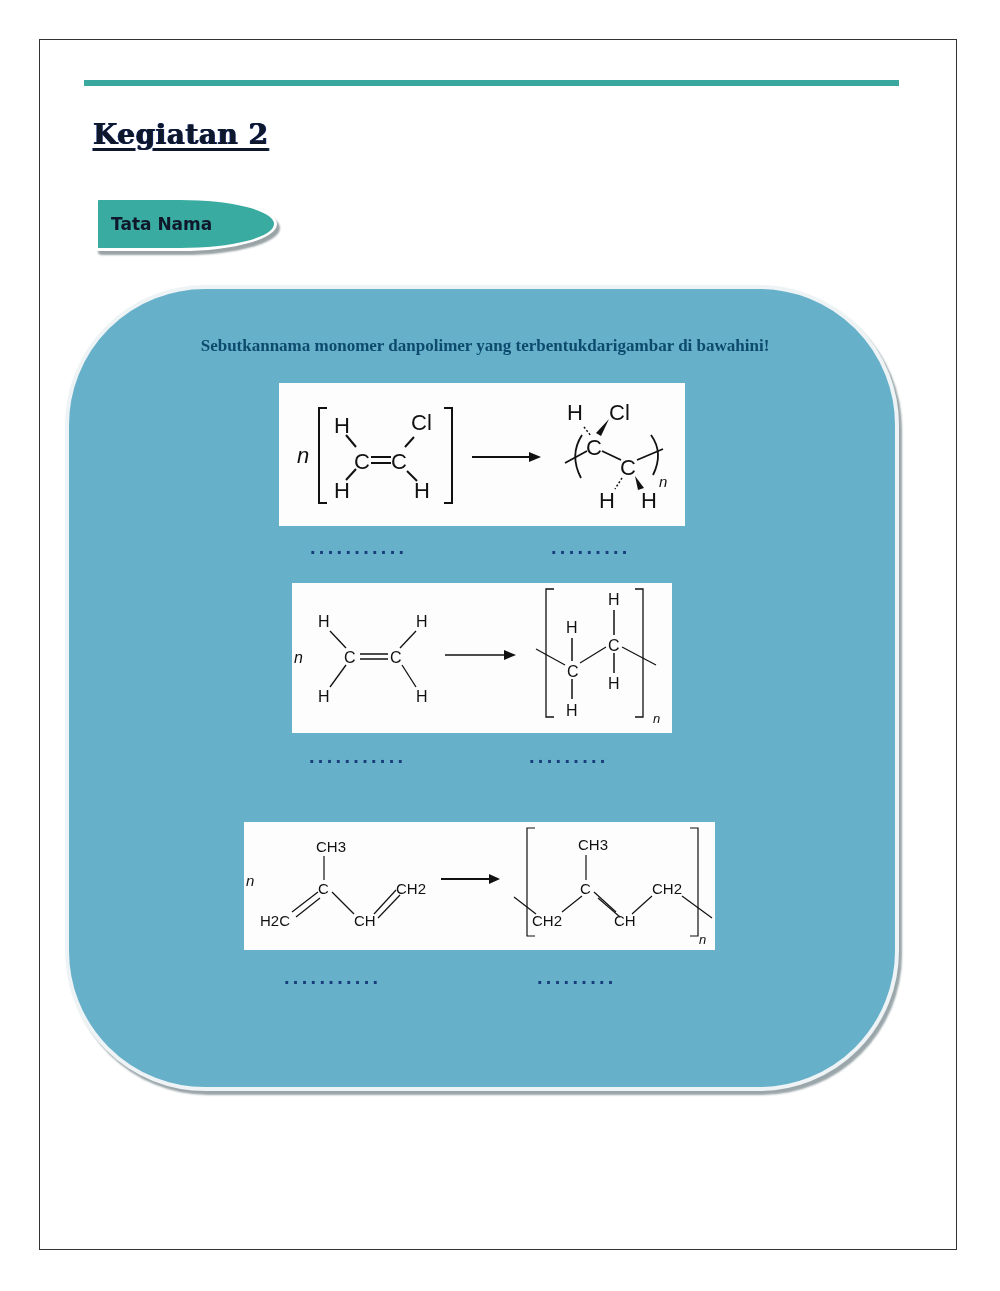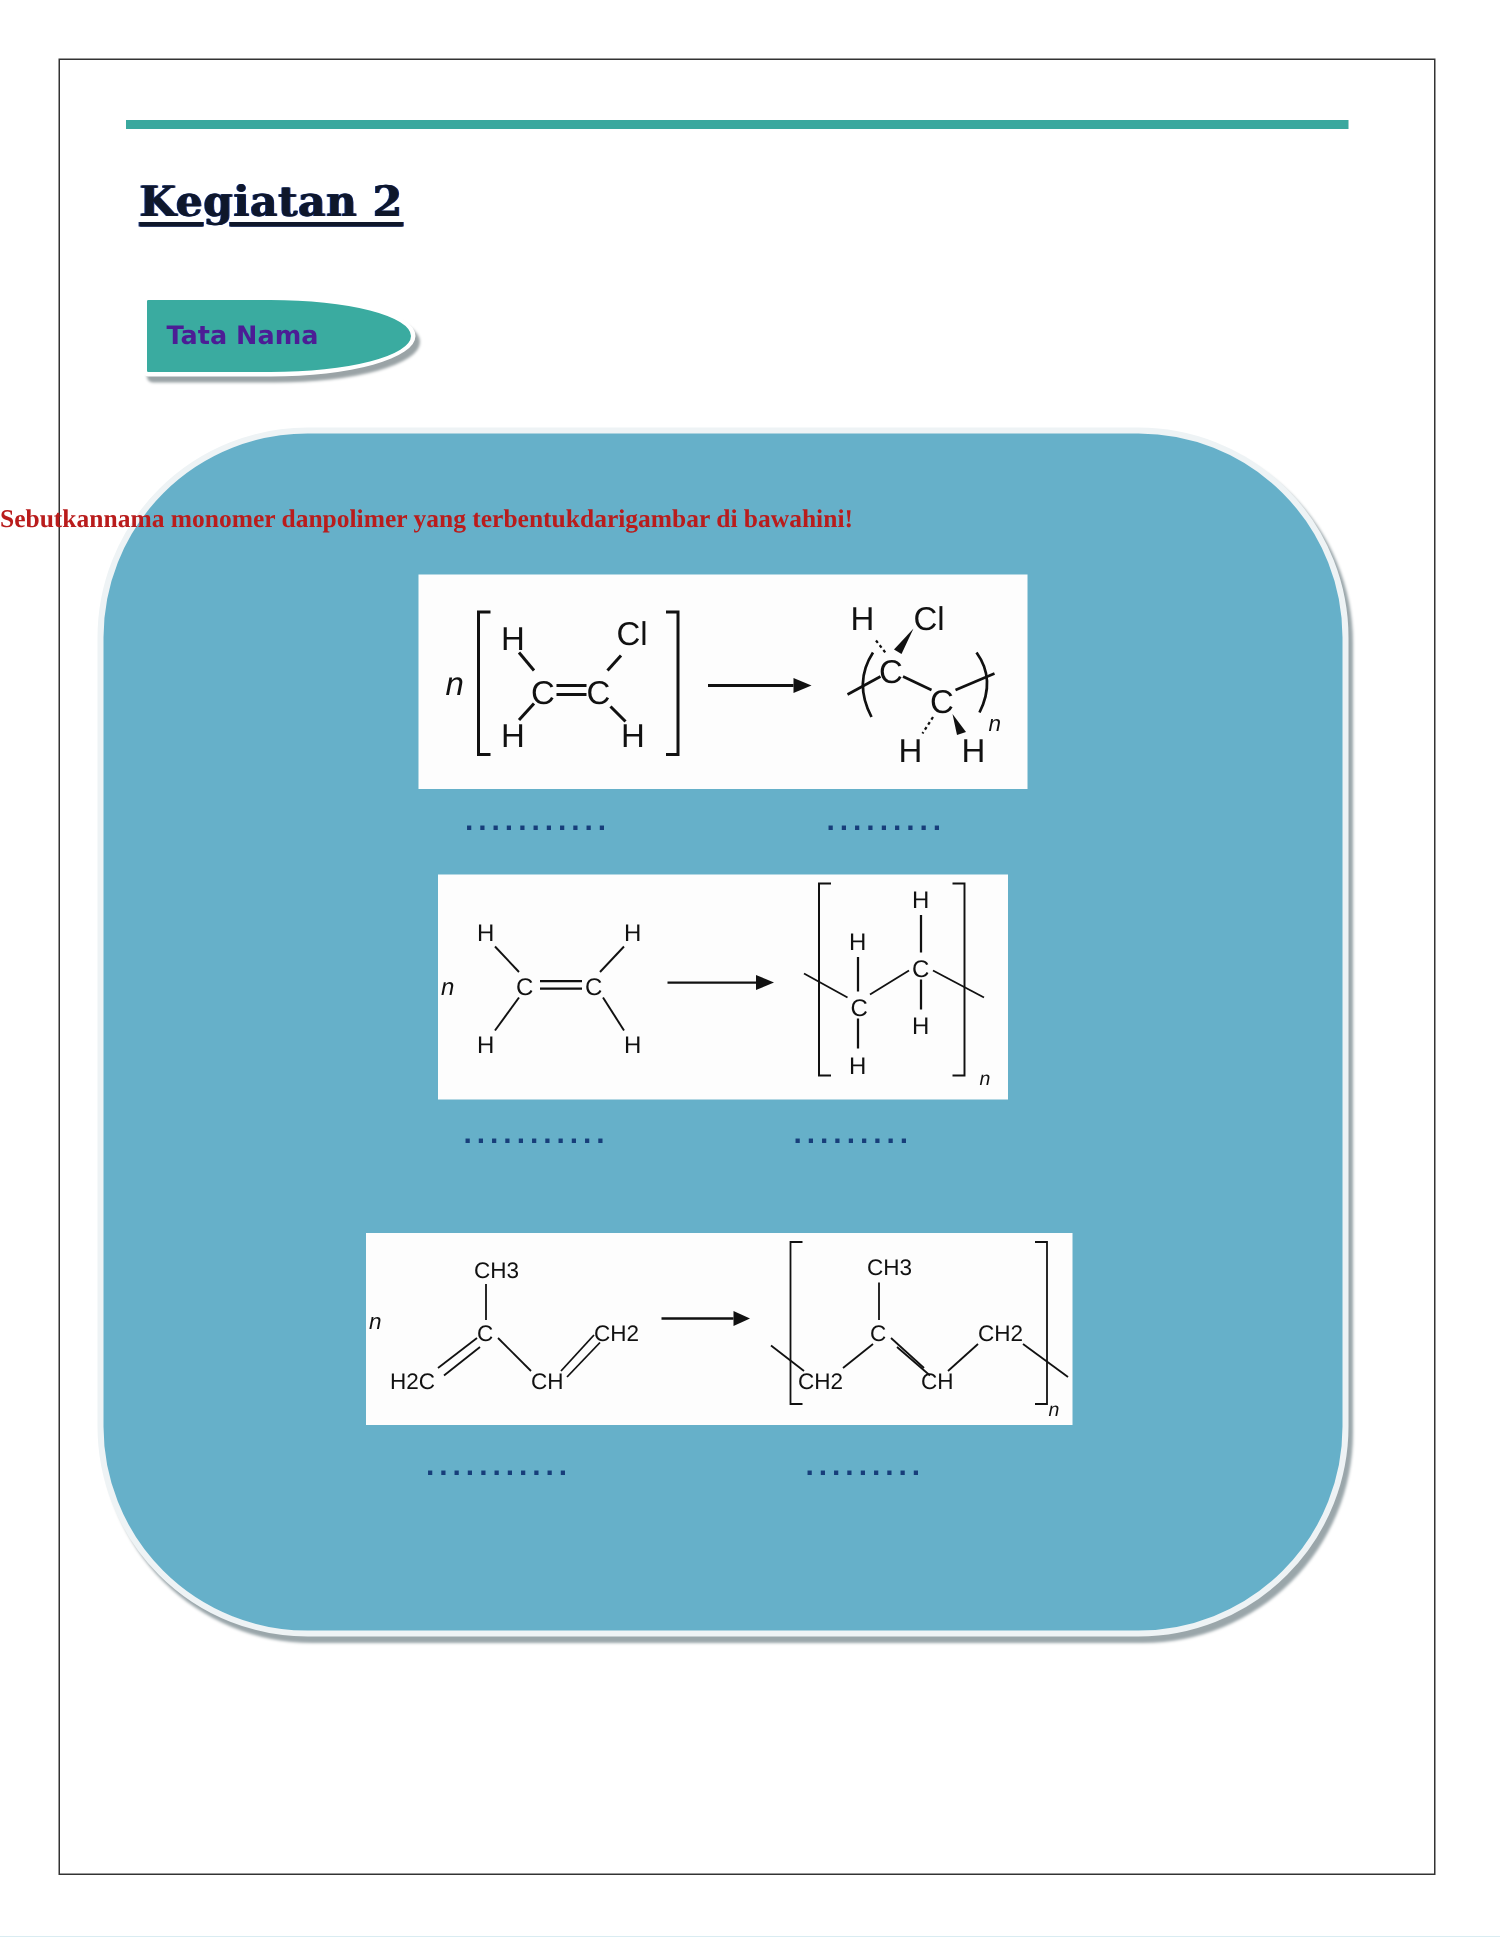--- a/index.html
+++ b/index.html
@@ -1,23 +1,23 @@
 <!DOCTYPE html>
 <html><head>
 <meta charset="utf-8">
 <style>
   html, body { margin: 0; padding: 0; background: #ffffff; }
   body { width: 1000px; height: 1291px; position: relative; overflow: hidden; font-family: "Liberation Sans", sans-serif; }
   .page-border { position: absolute; left: 39px; top: 39px; width: 918px; height: 1211px; border: 1px solid #333; box-sizing: border-box; }
   .teal-bar { position: absolute; left: 84px; top: 80px; width: 815px; height: 6px; background: #3aa89e; }
   .title { position: absolute; left: 93px; top: 118px; font-family: "DejaVu Serif", serif; font-weight: 900; font-size: 28px; color: #0f172a; text-decoration: underline; text-decoration-thickness: 3px; text-underline-offset: 4px; letter-spacing: 0.5px; text-shadow: 0.6px 0 0 #16307a, -0.6px 0 0 #16307a; }
   .tab { position: absolute; left: 95px; top: 197px; width: 182px; height: 54px; background: #3aaba0; border: 3px solid #ffffff; border-radius: 4px 100px 100px 4px / 4px 28px 28px 4px; box-shadow: 3px 4px 2px #9aa3a6; box-sizing: border-box; }
-  .tab-label { position: absolute; left: 13px; top: 14px; font-family: "DejaVu Sans", sans-serif; font-weight: bold; font-size: 17px; color: #4c1d95; }
+  .tab-label { position: absolute; left: 13px; top: 14px; font-family: "DejaVu Sans", sans-serif; font-weight: bold; font-size: 17px; color: #0f172a; }
   .box { position: absolute; left: 65px; top: 285px; width: 834px; height: 806px; background: #66b0c9; border: 4px solid #eef3f5; border-radius: 140px; box-shadow: 3px 4px 2px #9aa6aa; box-sizing: border-box; }
-  .instruction { position: absolute; left: 0; top: 336px; width: 970px; font-family: "Liberation Serif", serif; font-weight: bold; font-size: 17px; color: #b91c1c; }
+  .instruction { position: absolute; left: 0; top: 336px; width: 970px; text-align: center; font-family: "Liberation Serif", serif; font-weight: bold; font-size: 17px; color: #0c4a6e; }
   .chem { position: absolute; background: #fdfdfd; }
   .chem svg { display: block; width: 100%; height: 100%; }
   .chem text { font-family: "Liberation Sans", sans-serif; fill: #111; }
   .dots { position: absolute; font-family: "Liberation Sans", sans-serif; font-size: 20px; color: #173e7a; letter-spacing: 3.3px; font-weight: bold; line-height: 1; }
 </style>
 </head>
 <body>
 
 <div class="page-border"></div>
 <div class="teal-bar"></div>

